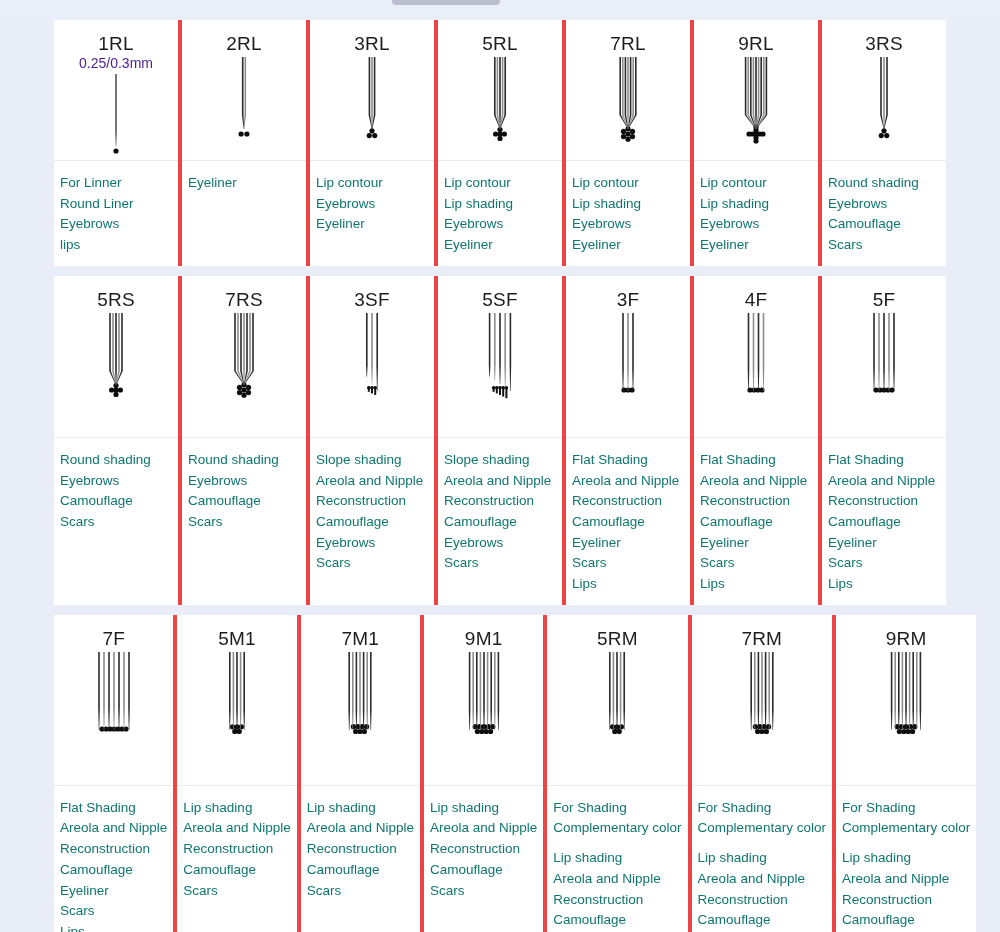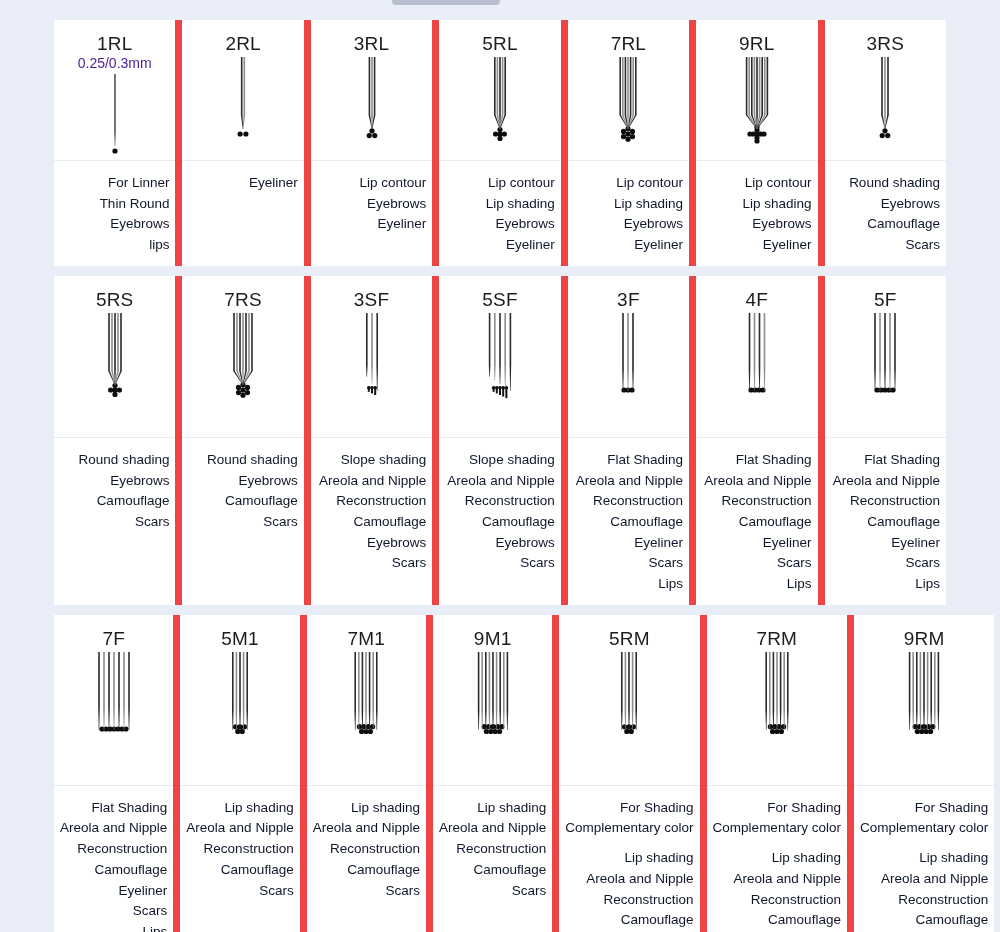--- a/index.html
+++ b/index.html
@@ -35,21 +35,21 @@
   }
   .row {
     display: flex;
     background: #ffffff;
     margin-bottom: 10px;
     box-sizing: border-box;
   }
   .cell {
     flex: 1 1 0;
     box-sizing: border-box;
-    border-right: 7px solid #ef4444;
+    border-right: 4px solid #ef4444;
     display: flex;
     flex-direction: column;
     background: #fff;
   }
   .cell:last-child { border-right: none; }
 
   .pic {
     box-sizing: border-box;
     border-bottom: 1px solid #e6eaf2;
     padding-top: 12px;
@@ -90,24 +90,24 @@
     display: flex;
     align-items: flex-start;
     justify-content: center;
   }
   .needle-svg { display: block; }
   .dots-svg { display: block; margin-top: 4px; }
 
   .desc {
     flex: 1 1 auto;
     padding: 12px 6px 10px 6px;
-    text-align: right;
+    text-align: left;
     font-size: 13.5px;
     line-height: 20.7px;
-    color: #0f172a;
+    color: #0f766e;
   }
   .desc .ln { display: block; white-space: nowrap; }
   .desc .gap { display: block; height: 9px; }
 </style>
 </head>
 <body>
 
 <div id="page">
   <div id="top-band"></div>
   <div id="top-stub"></div>
@@ -127,21 +127,21 @@
               </div>
               <div>
                 <svg class="dots-svg" width="72" height="26" viewBox="0 0 72 26">
                   <circle cx="36.00" cy="13.00" r="2.6" fill="#0d0d0d"></circle>
                 </svg>
               </div>
             </div>
           </div>
           <div class="desc">
             <span class="ln">For Linner</span>
-            <span class="ln">Thin Round</span>
+            <span class="ln">Round Liner</span>
             <span class="ln">Eyebrows</span>
             <span class="ln">lips</span>
           </div>
         </div>
         <div class="cell">
           <div class="pic">
             <div class="code">2RL</div>
             <div class="art">
               <div class="needlewrap">
                 <svg class="needle-svg" width="80" height="86" viewBox="0 0 80 86">

